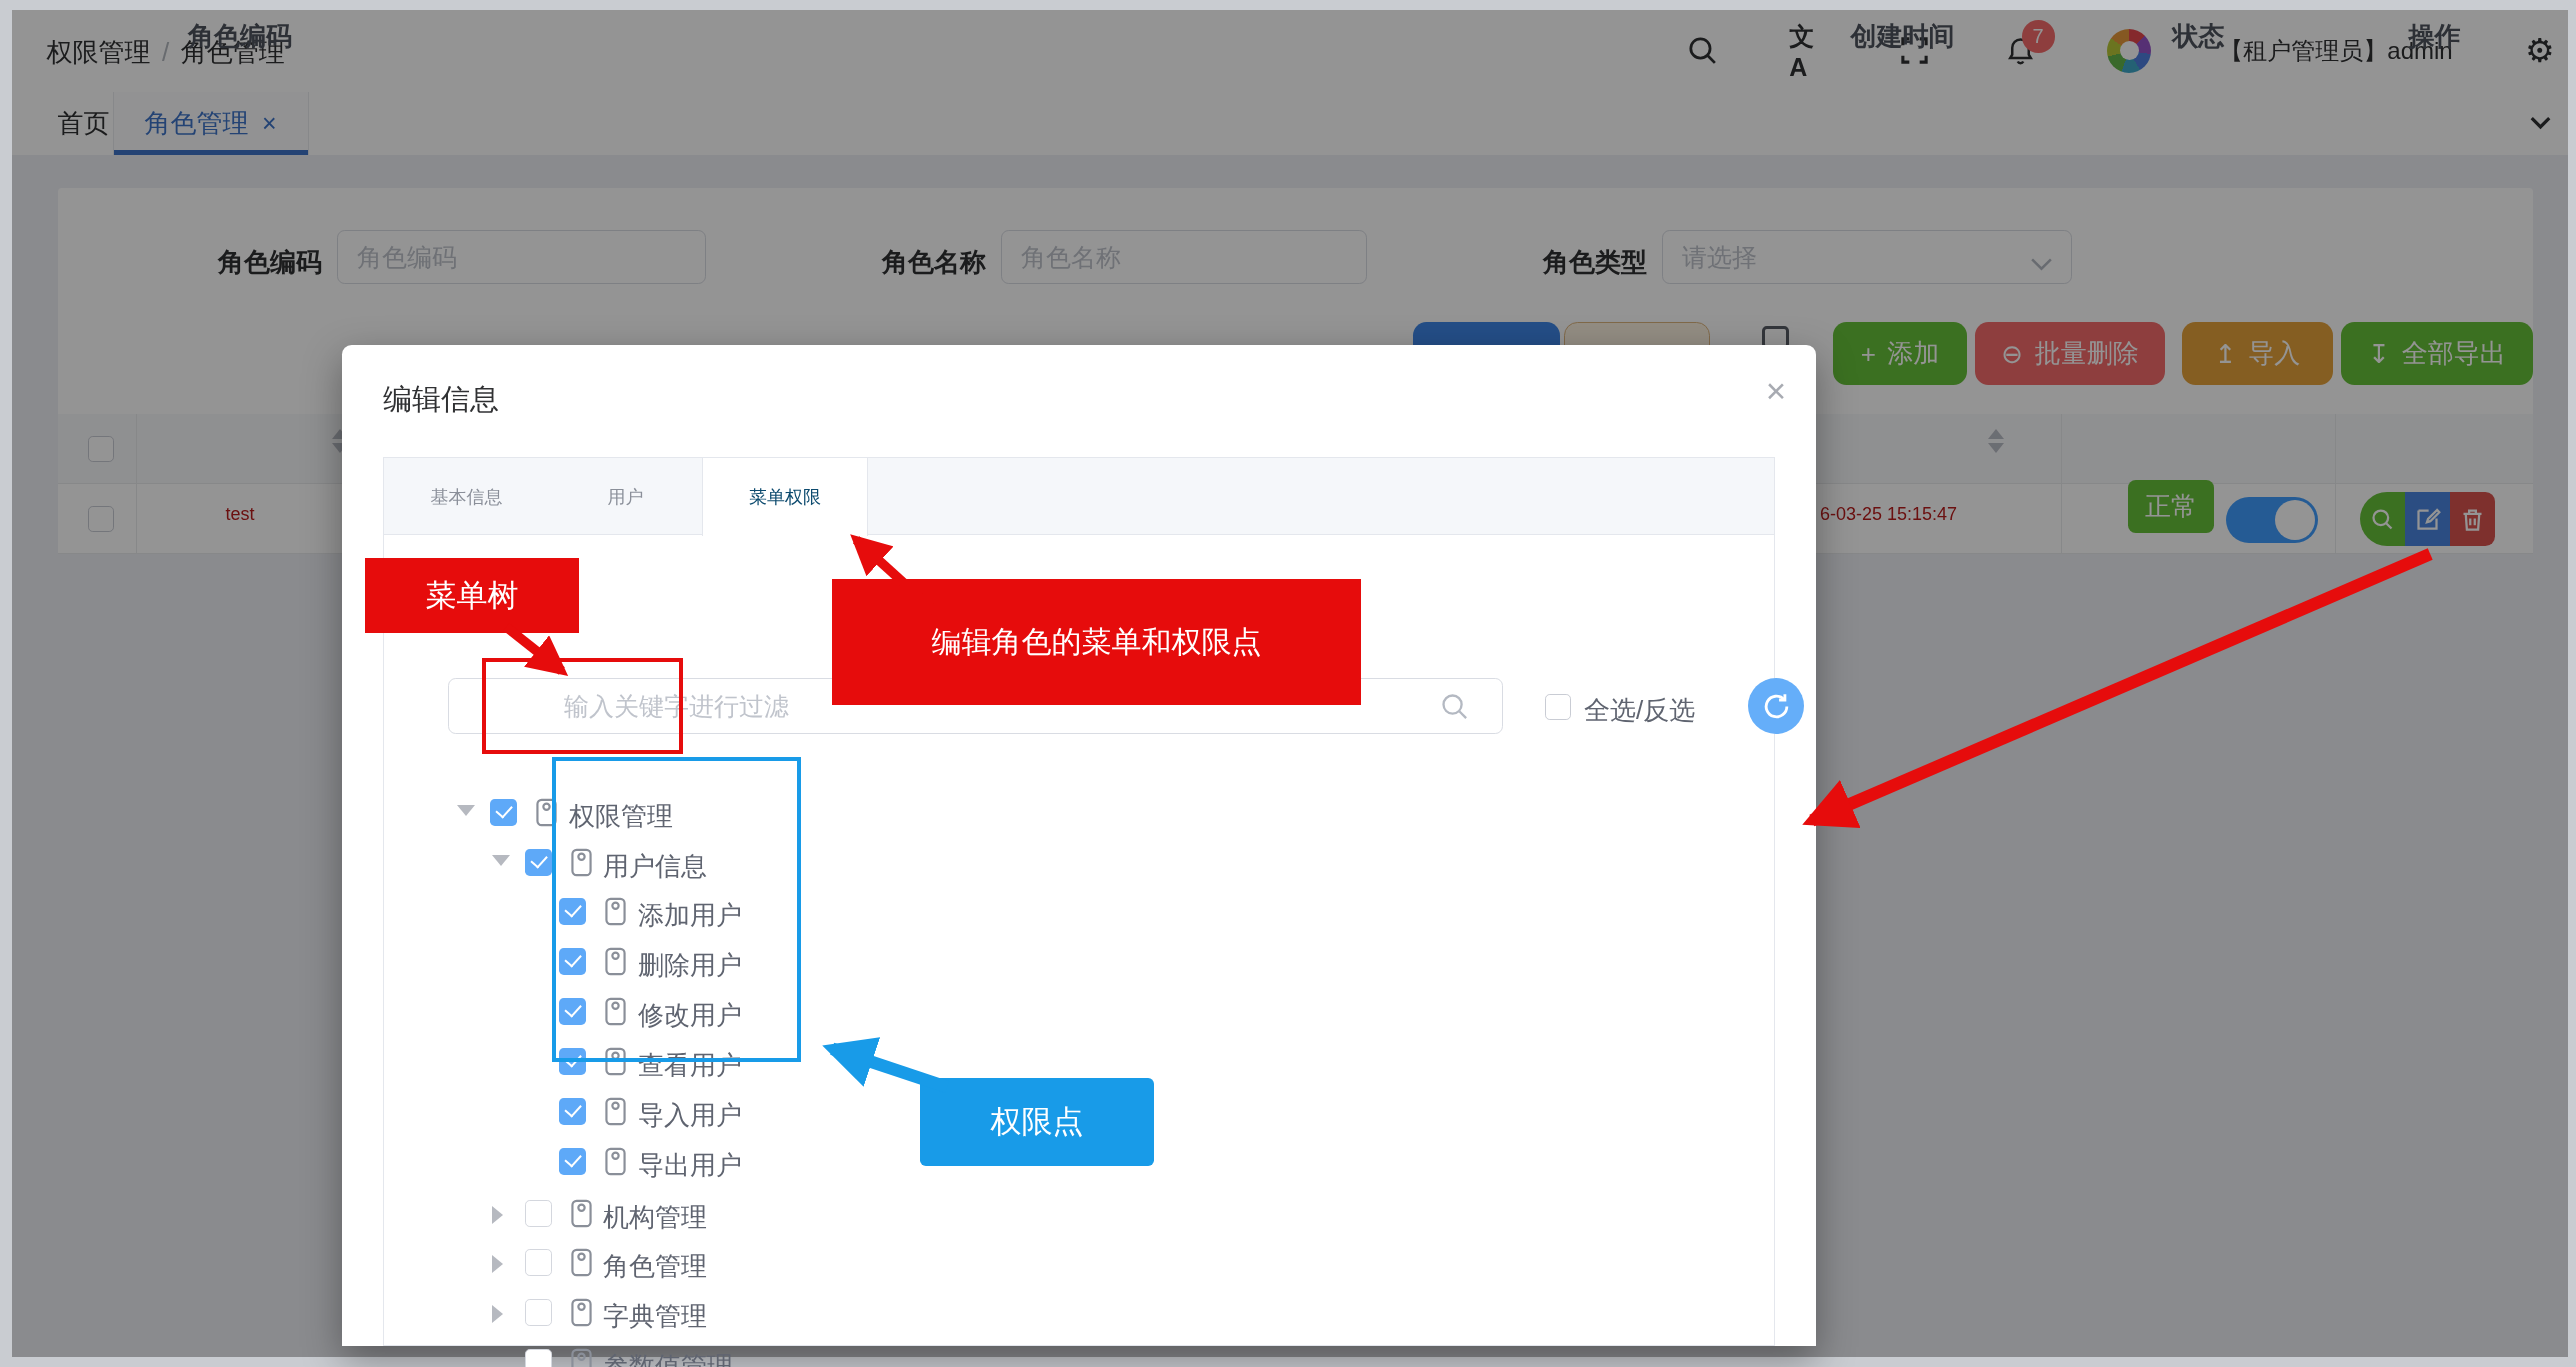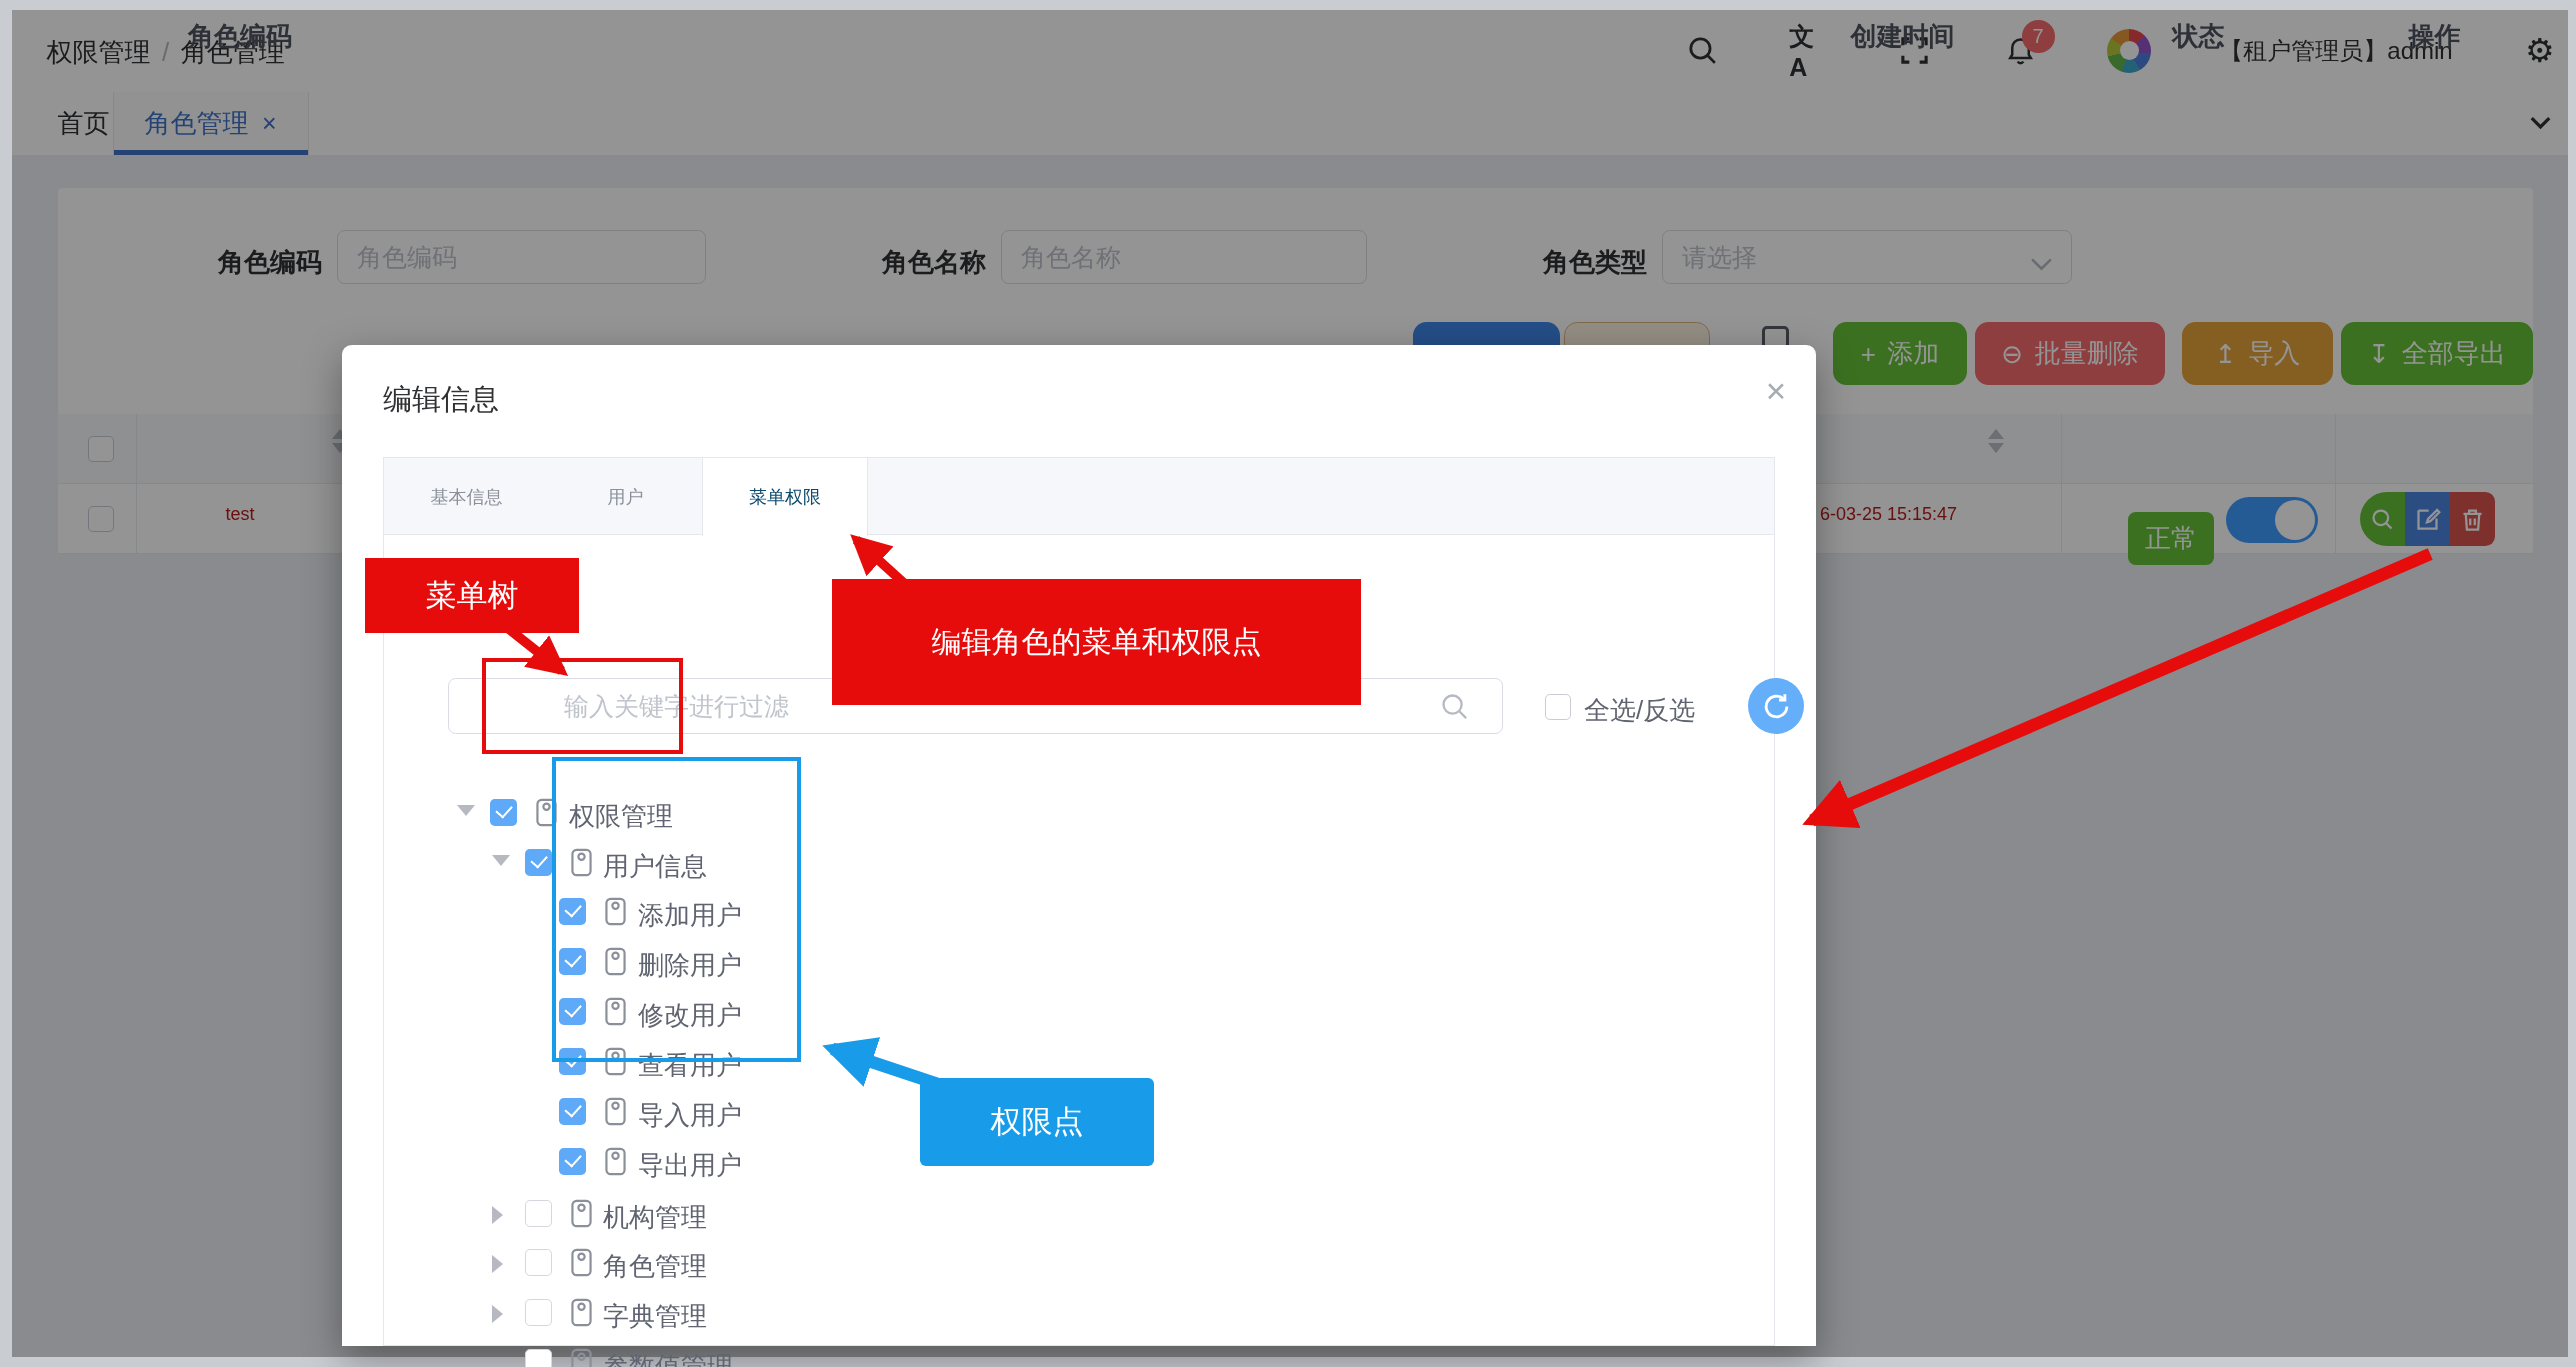--- a/index.html
+++ b/index.html
@@ -53,21 +53,21 @@
   .thead{position:absolute;left:58px;top:414px;width:2475px;height:70px;background:#f7f8fa;border-bottom:1px solid #e8eaec;box-sizing:border-box;}
   .trow{position:absolute;left:58px;top:484px;width:2475px;height:70px;background:#fff;border-bottom:1px solid #e8eaec;box-sizing:border-box;}
   .th{position:absolute;font-size:26px;font-weight:bold;color:#4e545e;top:19px;}
   .td{position:absolute;font-size:18px;color:#b91c1c;top:20px;}
   .vline{position:absolute;top:414px;width:1px;height:140px;background:#e8eaec;}
   .cbx{position:absolute;width:26px;height:26px;border:1.9px solid #c9ccd4;border-radius:4.8px;background:#fff;box-sizing:border-box;}
   .sort{position:absolute;display:flex;flex-direction:column;gap:3.8px;}
   .sort i{width:0;height:0;border-left:8.6px solid transparent;border-right:8.6px solid transparent;}
   .sort .up{border-bottom:10.5px solid #b9bdc6;}
   .sort .dn{border-top:10.5px solid #b9bdc6;}
-  .status-badge{position:absolute;left:2128px;top:512px;width:86px;height:53px;background:#67c23a;border-radius:7.7px;color:#fff;font-size:26px;display:flex;align-items:center;justify-content:center;}
+  .status-badge{position:absolute;left:2128px;top:480px;width:86px;height:53px;background:#67c23a;border-radius:7.7px;color:#fff;font-size:26px;display:flex;align-items:center;justify-content:center;}
   .toggle{position:absolute;left:2226px;top:497px;width:92px;height:46px;border-radius:23px;background:#409eff;}
   .toggle .knob{position:absolute;right:2.9px;top:2.9px;width:40px;height:40px;border-radius:50%;background:#fff;}
   .act-group{position:absolute;left:2360px;top:492px;height:54px;display:flex;}
   .act{width:45px;height:54px;display:flex;align-items:center;justify-content:center;color:#fff;}
   .act-view{background:#67c23a;border-radius:27px 0 0 27px;}
   .act-edit{background:#4a85e0;}
   .act-delete{background:#d9544f;border-radius:0 9.6px 9.6px 0;}
 
   
   .dim{position:absolute;left:11.5px;top:9.6px;right:7.7px;bottom:9.6px;background:rgba(0,0,0,0.42);z-index:50;}

